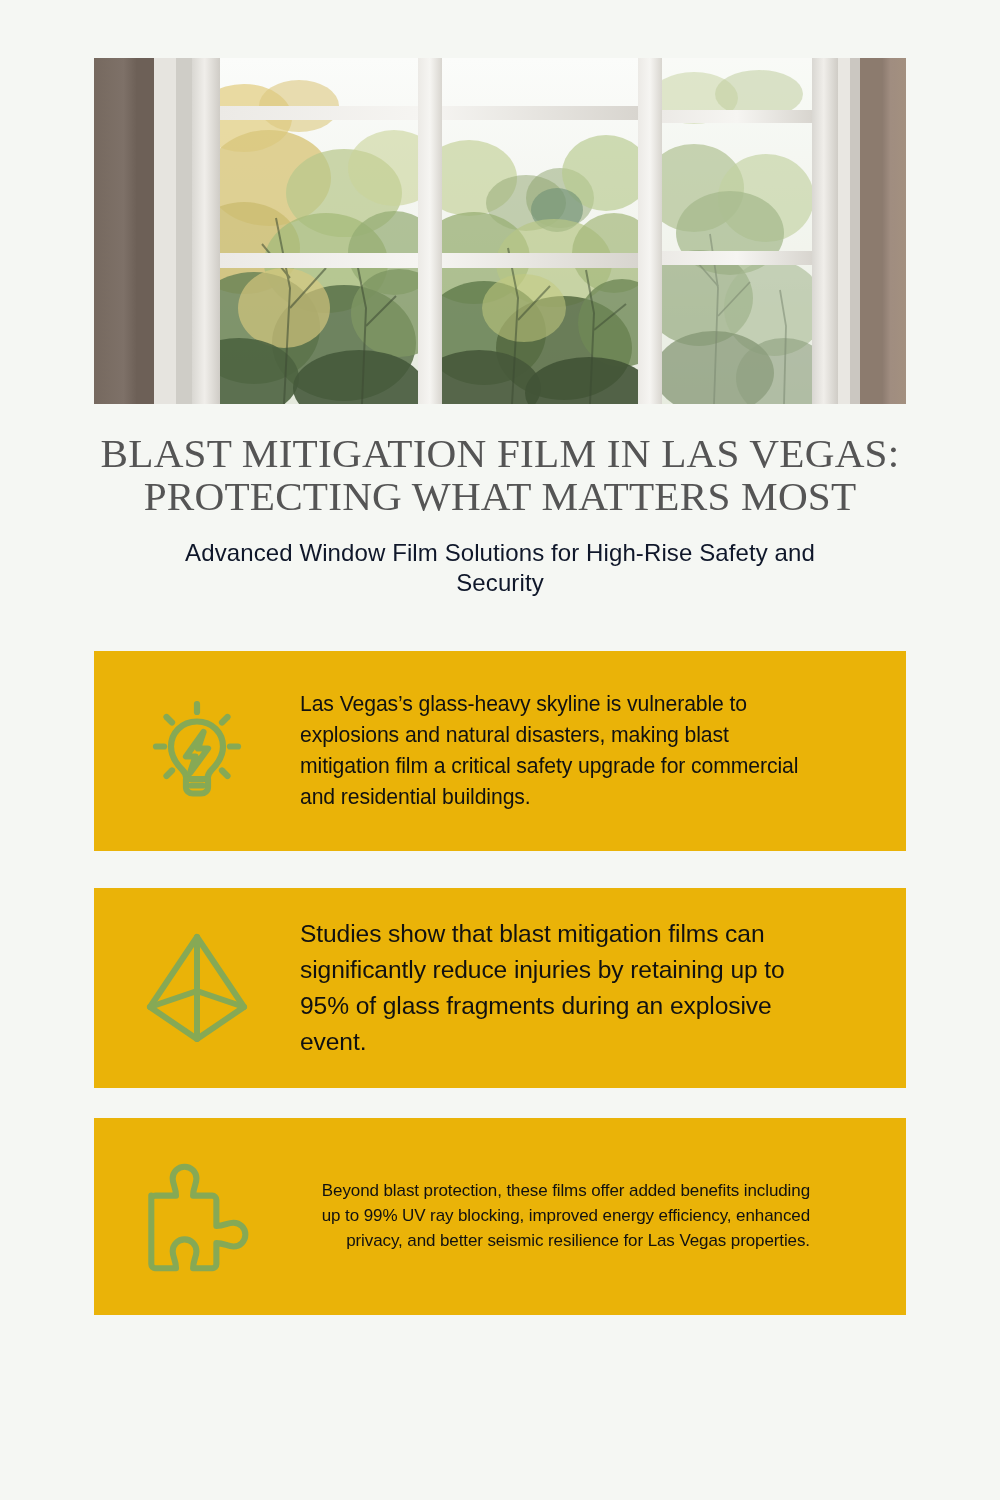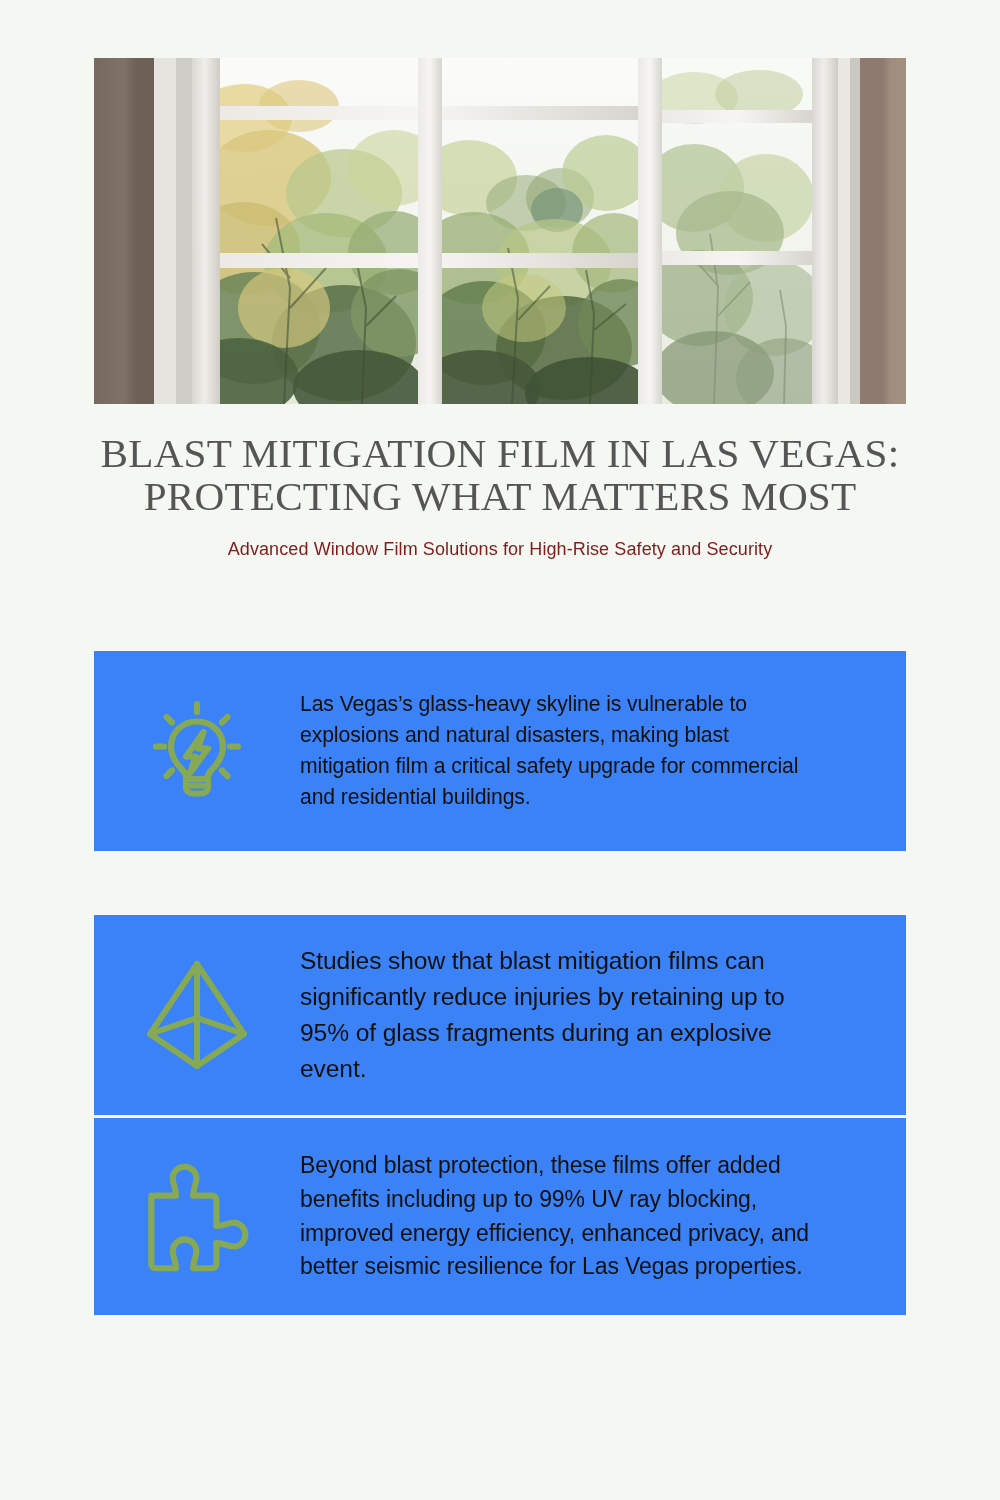--- a/index.html
+++ b/index.html
@@ -49,60 +49,60 @@
     color: #555555;
     font-weight: 400;
     margin: 0;
     text-transform: uppercase;
     transform: scaleX(1.03);
   }
   .subtitle {
     margin: 20px auto 0 auto;
     width: 660px;
     font-family: "Liberation Sans", sans-serif;
-    font-size: 18px;
+    font-size: 24px;
     line-height: 1.25;
-    color: #7f1d1d;
+    color: #0f172a;
     font-weight: 400;
     letter-spacing: 0.1px;
   }
 
   
   .card {
     position: absolute;
     left: 94px;
     width: 812px;
-    background: #3b82f6;
+    background: #eab308;
     display: flex;
     align-items: center;
     box-sizing: border-box;
   }
   #card-0 { top: 651px;  height: 200px; }
-  #card-1 { top: 915px;  height: 200px; }
+  #card-1 { top: 888px;  height: 200px; }
   #card-2 { top: 1118px; height: 197px; }
 
   .card-icon {
     width: 206px;
     min-width: 206px;
     display: flex;
     align-items: center;
     justify-content: center;
   }
   .card-icon svg { display: block; }
 
   .card-text {
     color: #111111;
     font-family: "Liberation Sans", sans-serif;
     font-weight: 400;
     padding-right: 90px;
     letter-spacing: -0.1px;
   }
   #card-0 .card-text { font-size: 21.2px; line-height: 1.46; max-width: 520px; }
   #card-1 .card-text { font-size: 24.6px; line-height: 1.47; max-width: 500px; }
-  #card-2 .card-text { font-size: 23px; line-height: 1.46; max-width: 510px; }
+  #card-2 .card-text { font-size: 17px; line-height: 1.46; max-width: 510px; text-align: right; }
 </style>
 </head>
 <body>
 
 <div class="page">
 
   <div class="hero">
     <svg viewBox="0 0 812 346" xmlns="http://www.w3.org/2000/svg">
       <defs>
         <linearGradient id="skyG" x1="0" y1="0" x2="0" y2="1">

